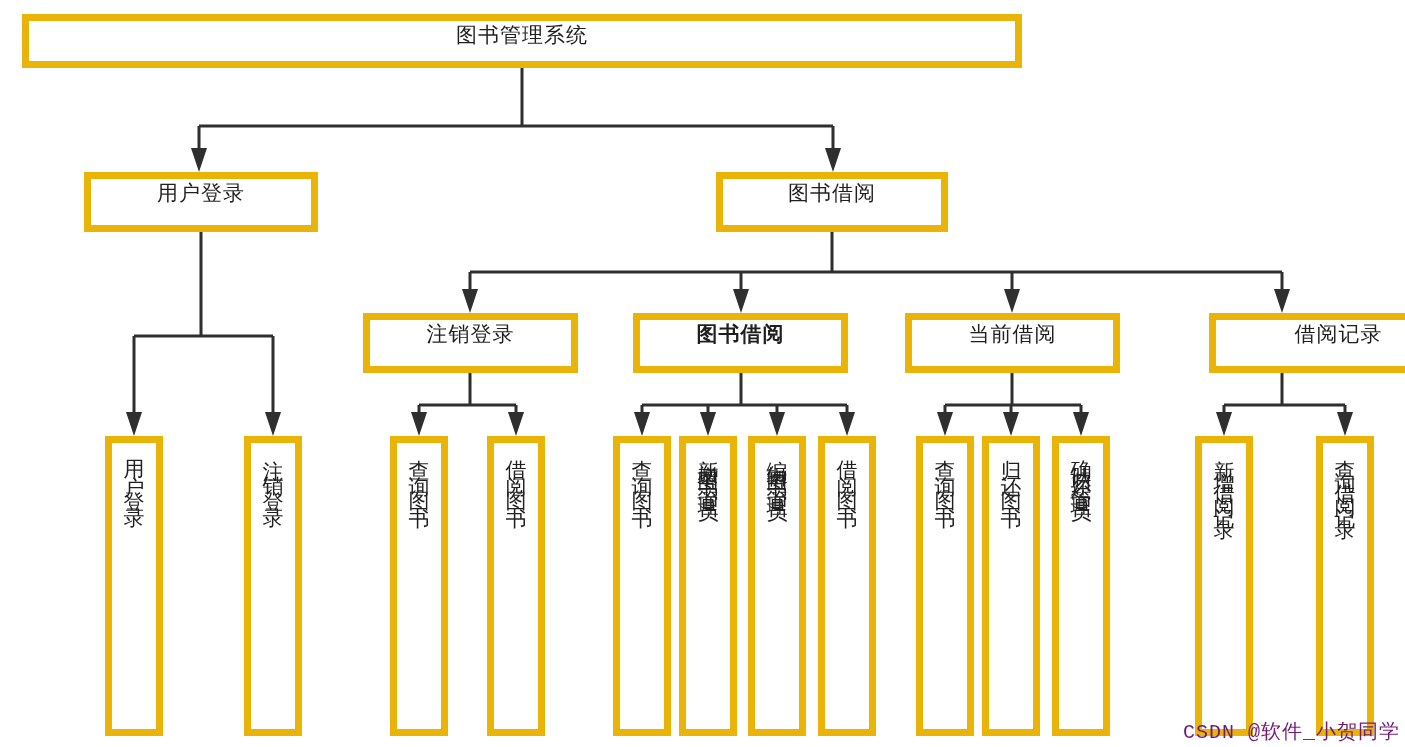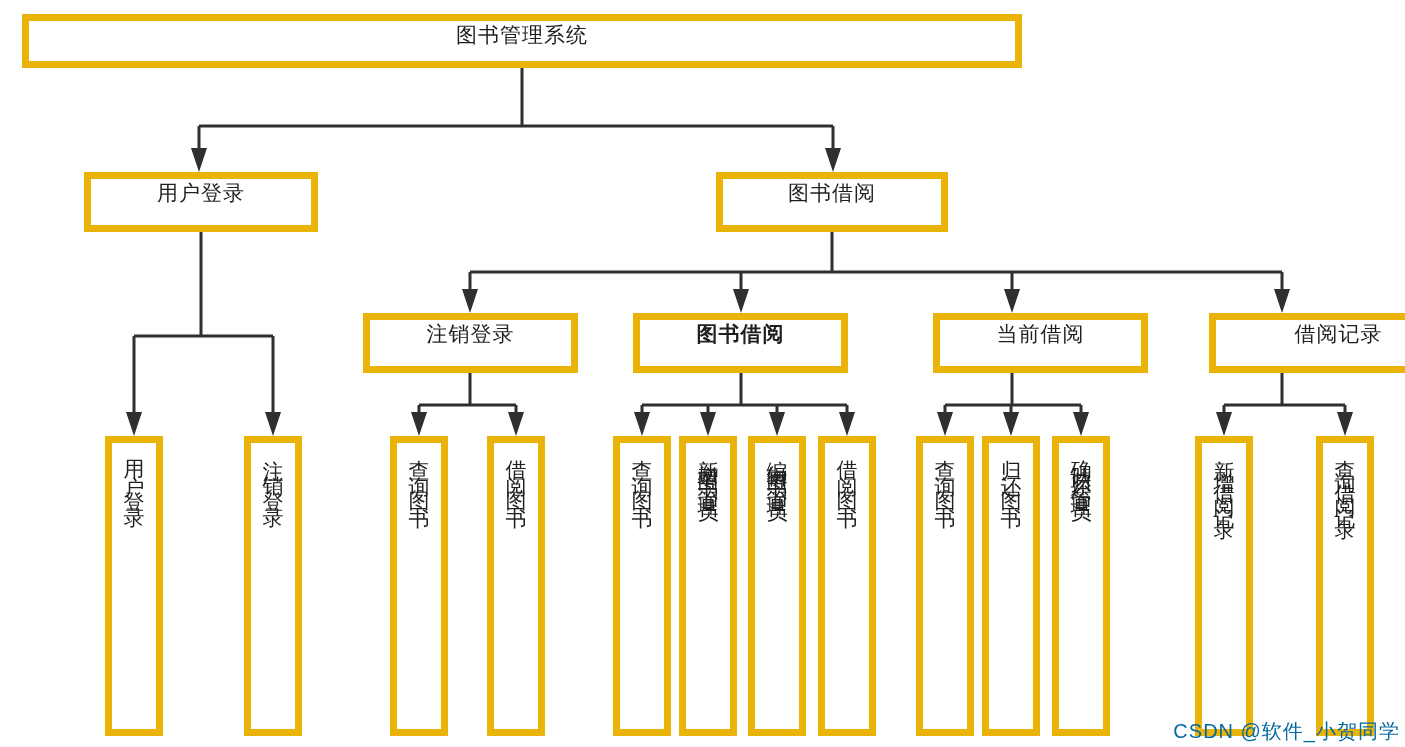--- a/index.html
+++ b/index.html
@@ -96,21 +96,21 @@
   <div class="node" style="left:716px;top:172px;width:232px;height:60px;">
     <span>图书借阅</span>
   </div>
 
   <div class="node" style="left:363px;top:313px;width:215px;height:60px;">
     <span>注销登录</span>
   </div>
   <div class="node" style="left:633px;top:313px;width:215px;height:60px;font-weight:bold;">
     <span>图书借阅</span>
   </div>
-  <div class="node" style="left:905px;top:313px;width:215px;height:60px;margin-left:28px;">
+  <div class="node" style="left:905px;top:313px;width:215px;height:60px;">
     <span>当前借阅</span>
   </div>
   <div class="node" style="left:1209px;top:313px;width:259px;height:60px;">
     <span>借阅记录</span>
   </div>
 
   <div class="node leaf short" style="left:105px;top:436px;width:58px;height:300px;">
     <span>用户登录</span>
   </div>
   <div class="node leaf short" style="left:244px;top:436px;width:58px;height:300px;">
@@ -147,14 +147,14 @@
     <span>确认归还（管理员）</span>
   </div>
 
   <div class="node leaf mid" style="left:1195px;top:436px;width:58px;height:300px;">
     <span>新增借阅记录</span>
   </div>
   <div class="node leaf mid" style="left:1316px;top:436px;width:58px;height:300px;">
     <span>查询借阅记录</span>
   </div>
 
-  <div class="watermark" style="color: #0369a1;">CSDN @软件_小贺同学</div>
+  <div class="watermark" style="color: #701a75; font-family: Liberation Mono, monospace;">CSDN @软件_小贺同学</div>
 </div>
 
 </body></html>

